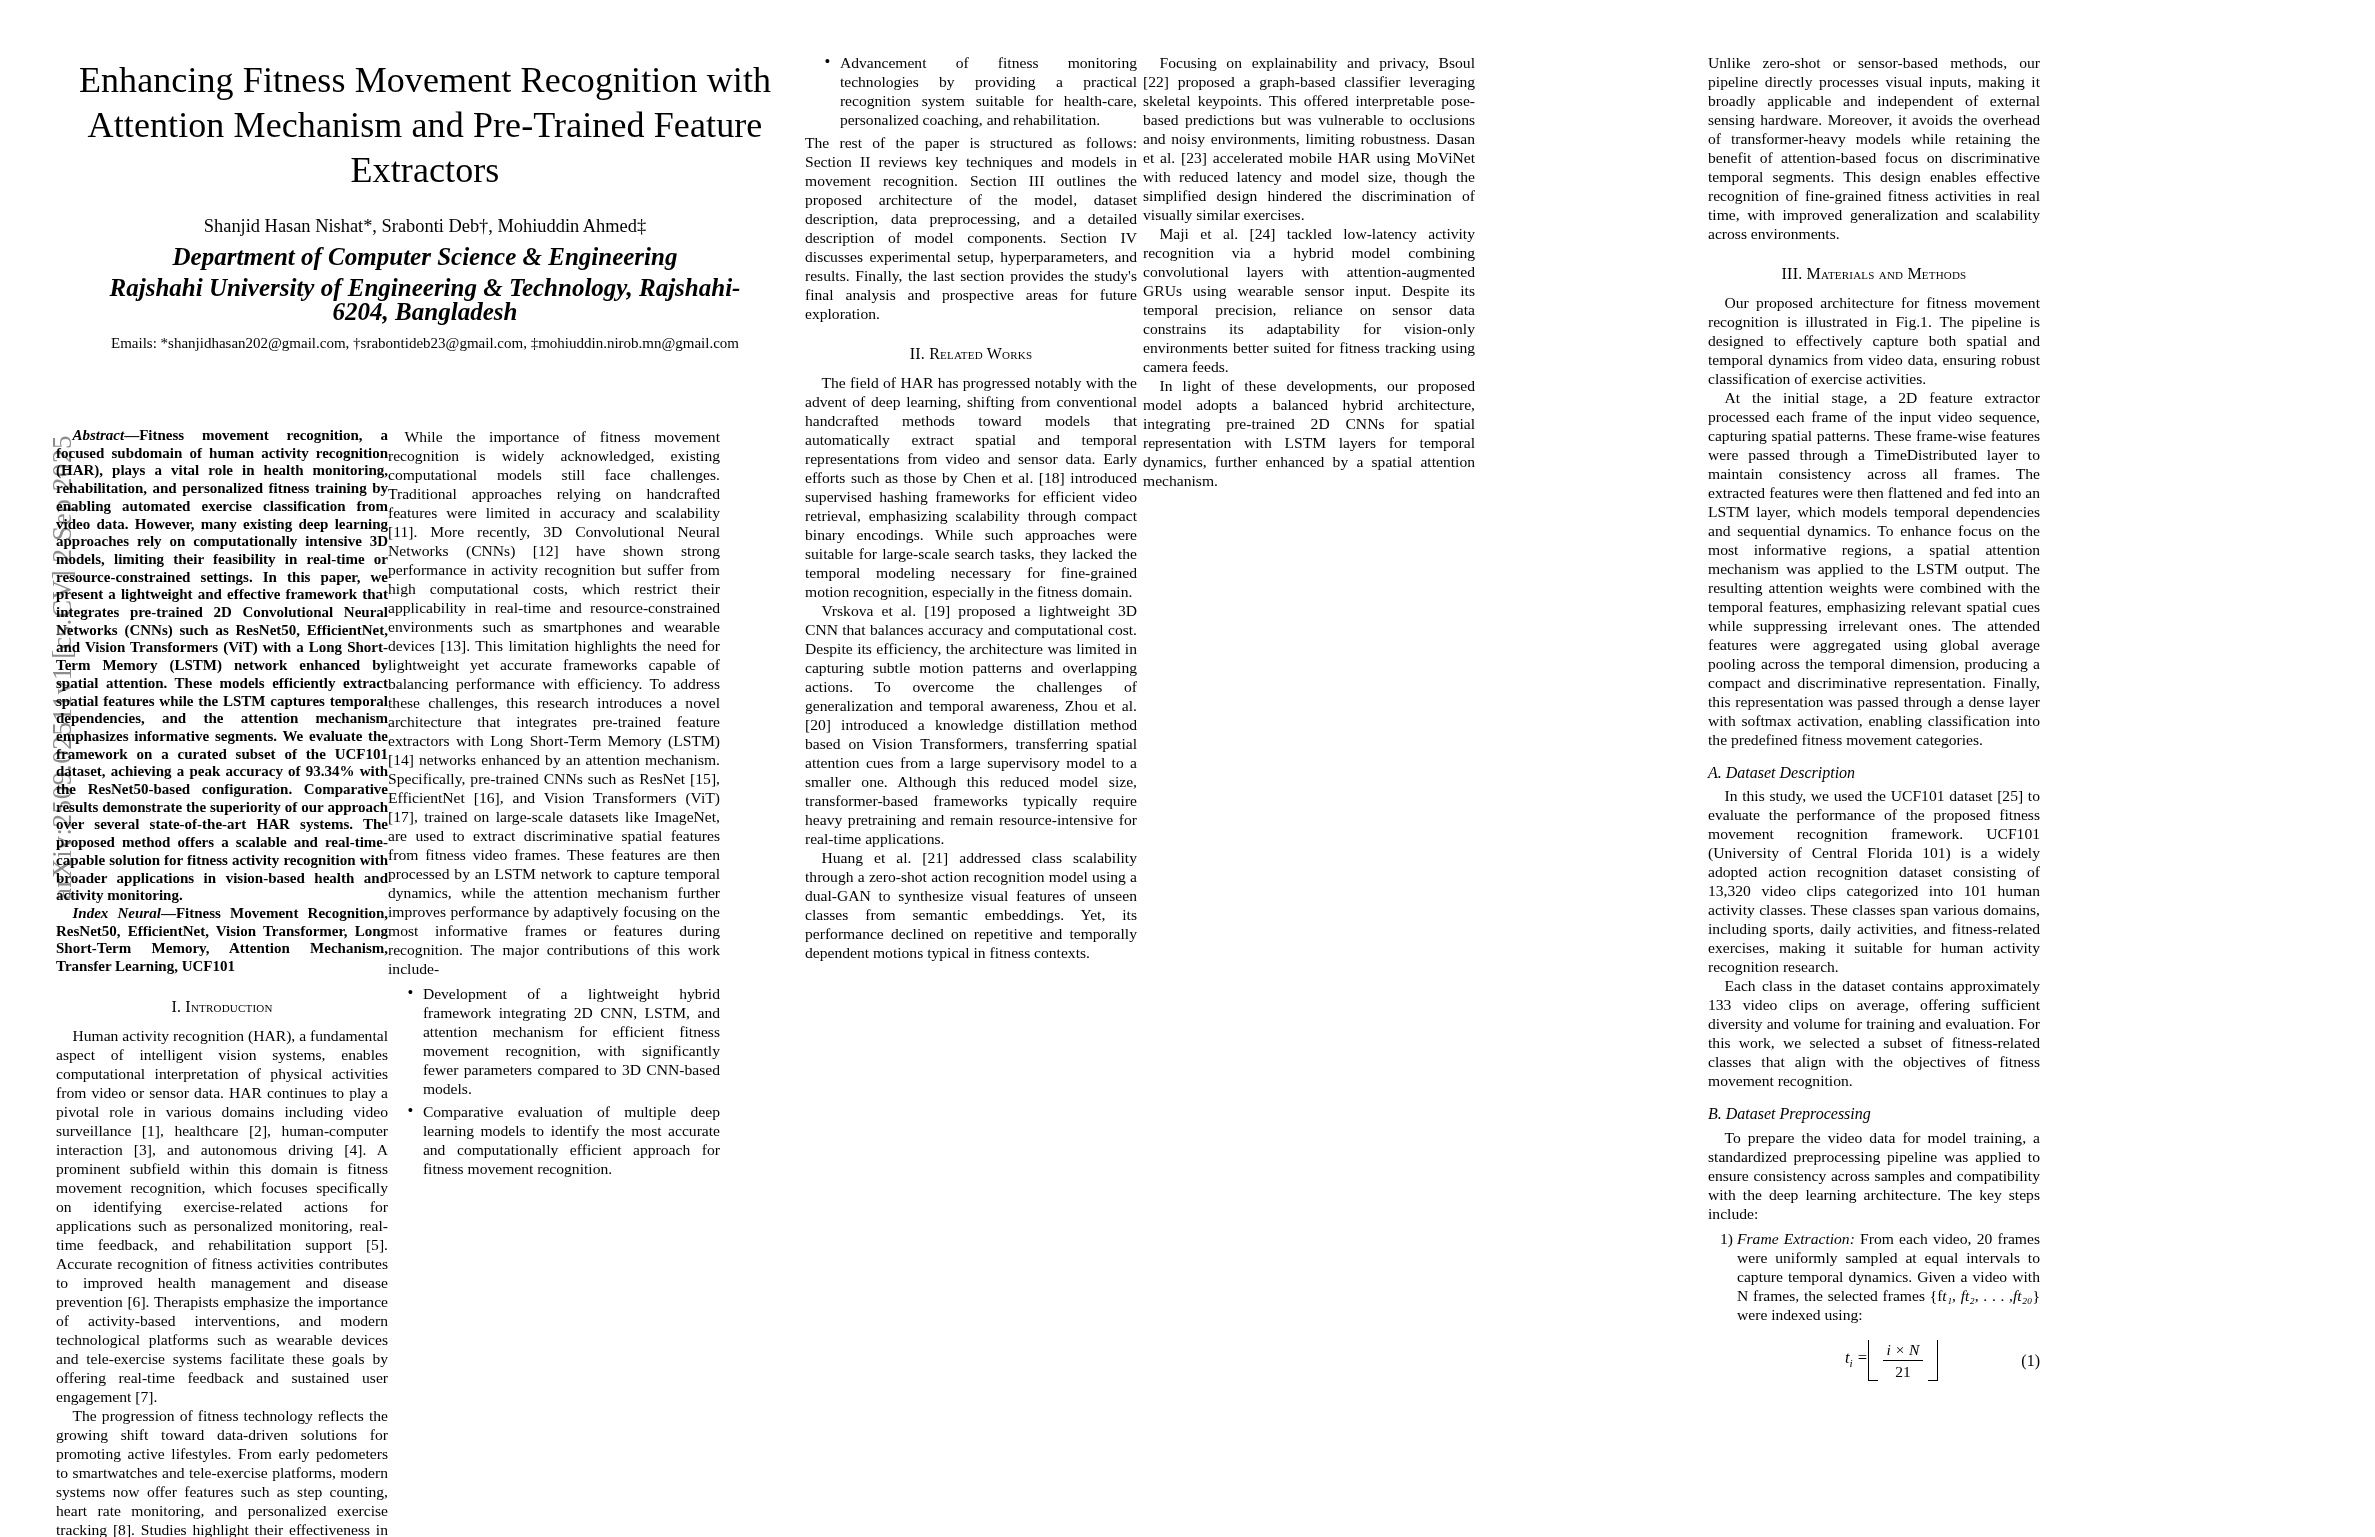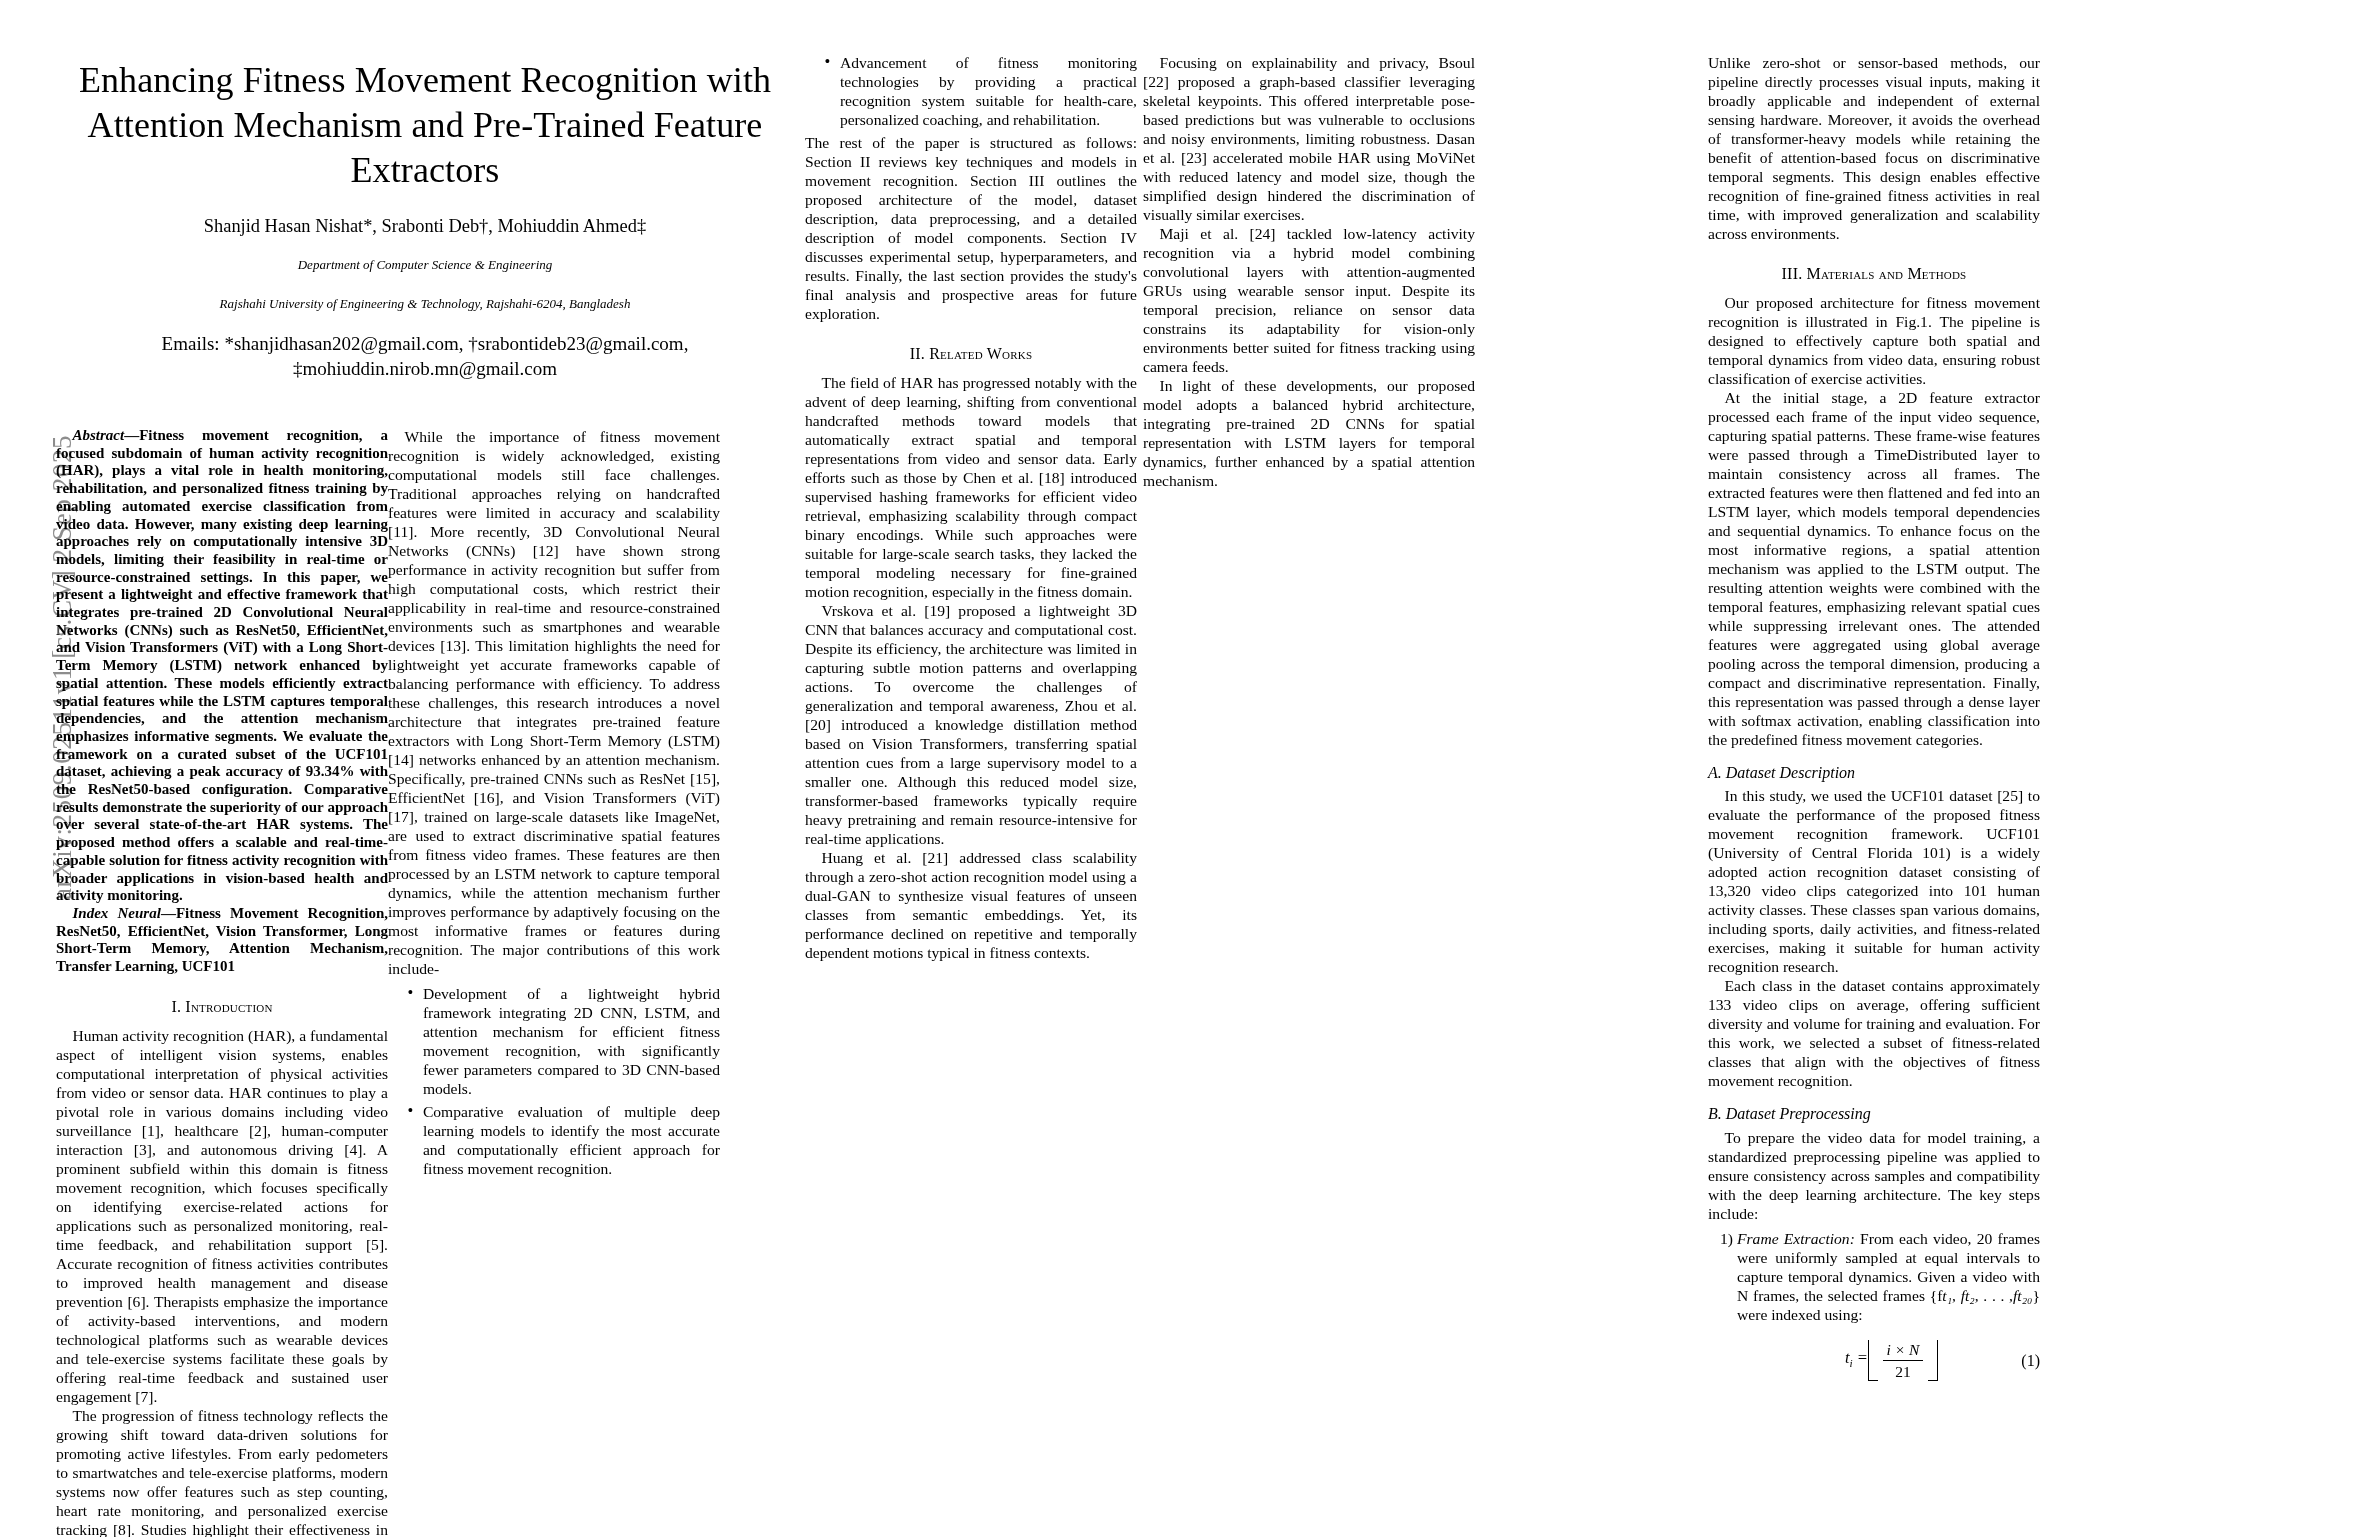--- a/index.html
+++ b/index.html
@@ -47,27 +47,28 @@
     font-weight: normal;
     margin: 0 0 21.3px 0;
     letter-spacing: 0.1px;
   }
   .authors {
     font-size: 18.4px;
     line-height: 24px;
     margin: 0;
   }
   .affil {
-    font-size: 13px;
+    font-size: 25px;
     line-height: 24px;
     font-style: italic;
-    margin: 15px;
+    margin: 7px;
+    font-weight: bold;
   }
   .emails {
-    font-size: 19px;
+    font-size: 15px;
     line-height: 25px;
     margin: 1.9px 0 0 0;
   }
 
   
   .col {
     position: absolute;
     top: 427px;
     width: 332px;
     font-size: 15.6px;

